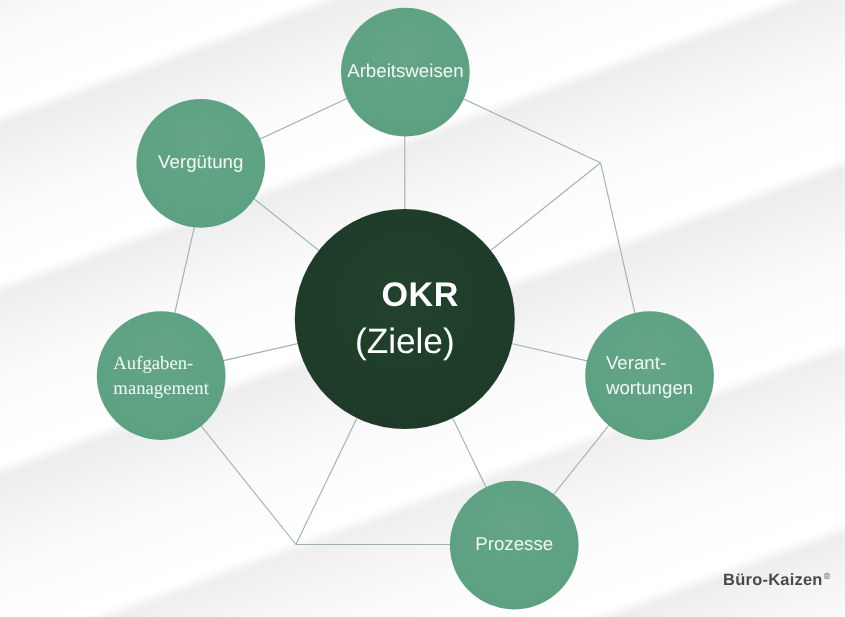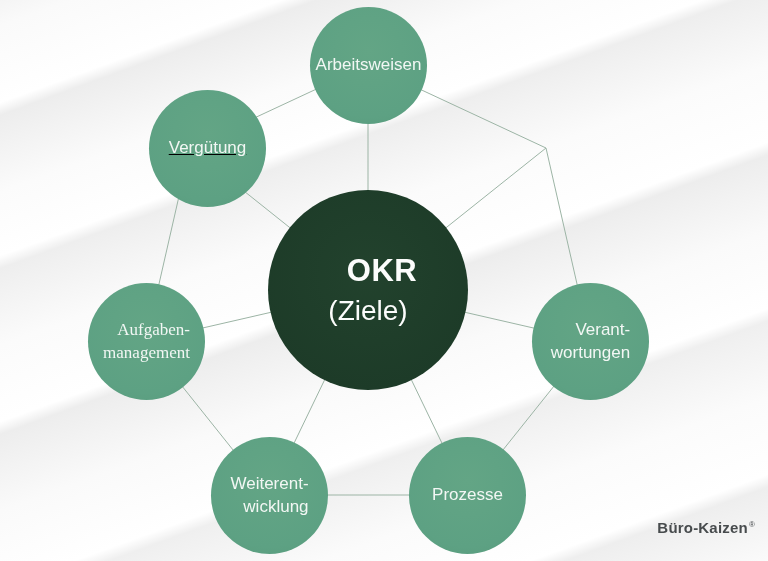--- a/index.html
+++ b/index.html
@@ -36,21 +36,21 @@
     position: absolute;
     left: 0; top: 0;
     width: 768px; height: 561px;
   }
   .node {
     position: absolute;
     border-radius: 50%;
     display: flex;
     align-items: center;
     justify-content: center;
-    text-align: right;
+    text-align: left;
   }
   .sat {
     width: 117px;
     height: 117px;
     background: radial-gradient(circle at 50% 38%,
       var(--node-fill-light, #63a585) 0%,
       var(--node-fill, #5da183) 70%,
       var(--node-fill-dark, #579a7b) 100%);
   }
   .sat .label {
@@ -74,28 +74,28 @@
   .okr-title {
     color: #fcfdfc;
     font-size: 31px;
     font-weight: 700;
     letter-spacing: 0.5px;
     line-height: 1.1;
     margin-left: 28px;
   }
   .okr-subtitle {
     color: #fcfdfc;
-    font-size: 28px;
+    font-size: 32px;
     font-weight: 400;
     margin-top: 8px;
     line-height: 1.1;
   }
   
   .pos-arbeitsweisen     { left: 310px; top: 7px;   }
-  .pos-verguetung        { left: 149px; top: 90px; text-decoration: underline;  }
+  .pos-verguetung        { left: 124px; top: 90px;  }
   .pos-strategie         { left: 488px; top: 90px;  }
   .pos-aufgabenmanagement{ left: 88px;  top: 283px; font-family: Liberation Serif, serif; }
   .pos-verantwortungen   { left: 532px; top: 283px; }
   .pos-weiterentwicklung { left: 211px; top: 437px; }
   .pos-prozesse          { left: 409px; top: 437px; }
 
   .brand {
     position: absolute;
     right: 13px;
     bottom: 25px;
@@ -146,24 +146,20 @@
 
   <div class="node sat pos-verantwortungen">
     <span class="label">Verant-
 wortungen</span>
   </div>
 
   <div class="node sat pos-prozesse">
     <span class="label">Prozesse</span>
   </div>
 
-  <div class="node sat pos-weiterentwicklung">
-    <span class="label">Weiterent-
-wicklung</span>
-  </div>
 
   <div class="node sat pos-aufgabenmanagement">
     <span class="label">Aufgaben-
 management</span>
   </div>
 
   <div class="node sat pos-verguetung">
     <span class="label">Vergütung</span>
   </div>
 

